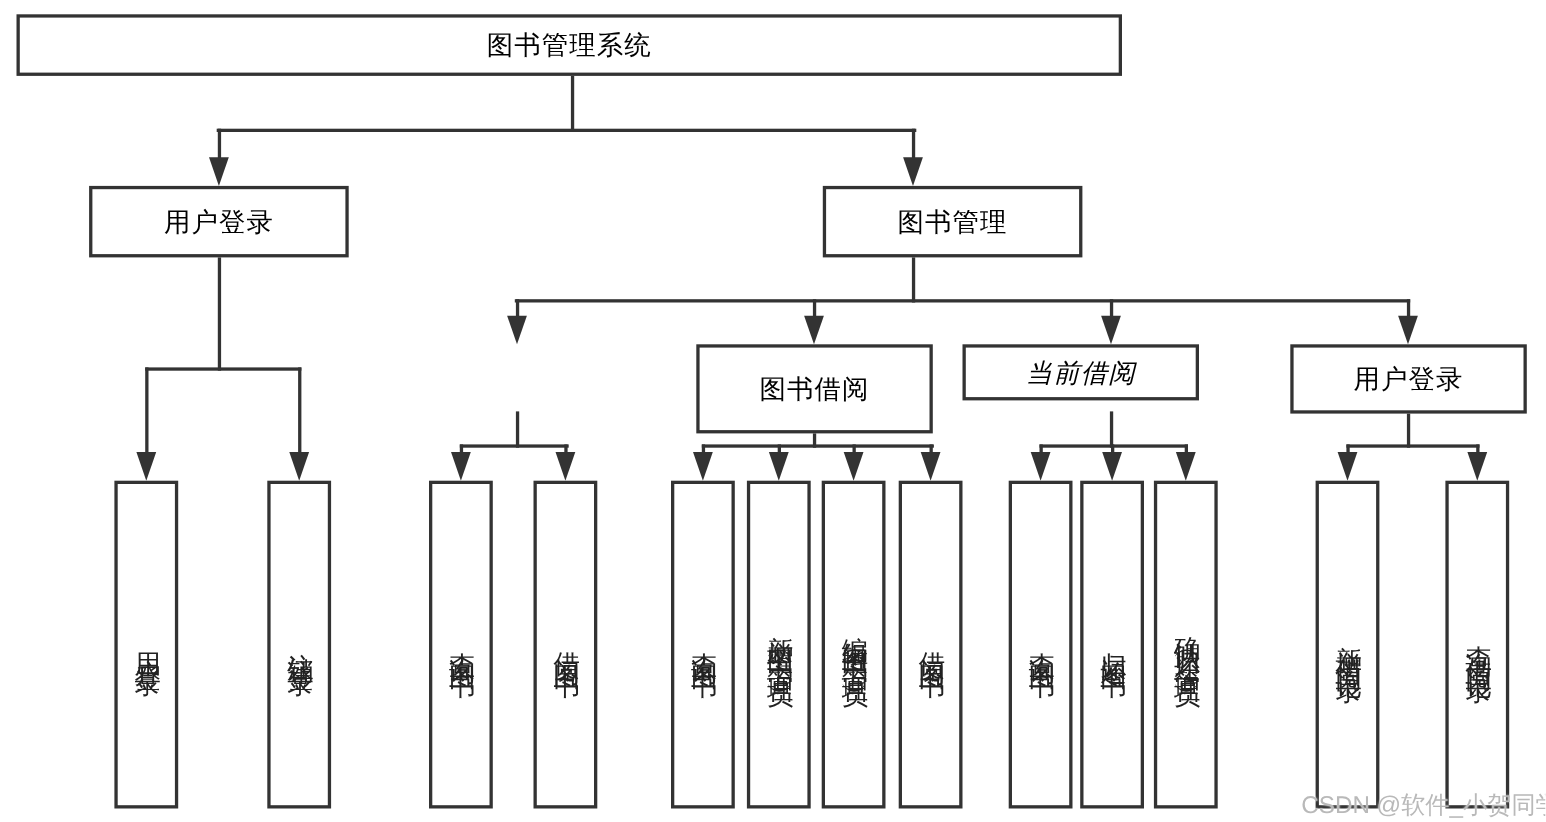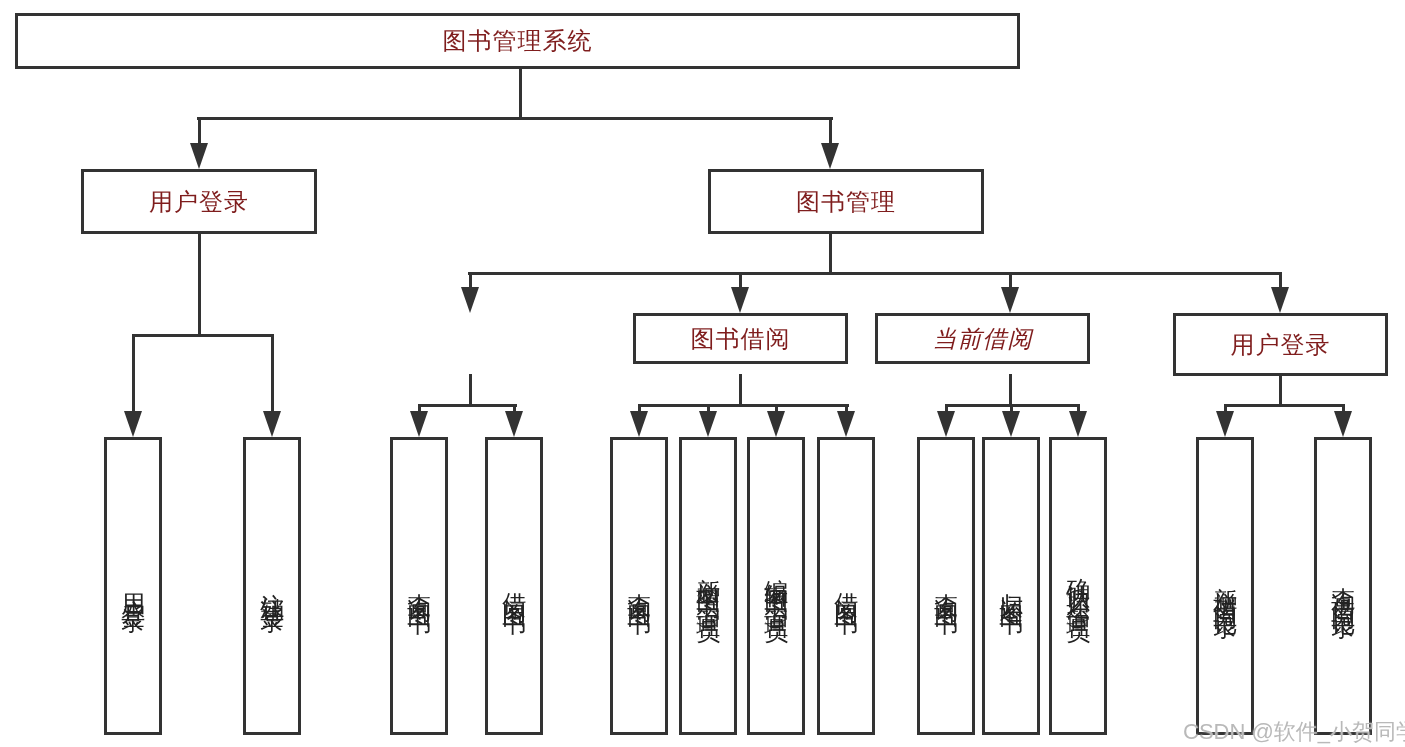--- a/index.html
+++ b/index.html
@@ -6,21 +6,21 @@
   .canvas{
     position:relative;width:1405px;height:747px;background:#ffffff;
     font-family:"Liberation Sans","DejaVu Sans",sans-serif;
     overflow:hidden;
   }
   
   .hbox{
     position:absolute;box-sizing:border-box;
     border:3px solid #333333;background:#ffffff;
     display:flex;align-items:center;justify-content:center;
-    font-size:24px;color:#7f1d1d;letter-spacing:1px;
+    font-size:24px;color:#000000;letter-spacing:1px;
     z-index:2;
   }
   
   .vbox{
     position:absolute;box-sizing:border-box;
     border:3px solid #333333;background:#ffffff;
     display:flex;align-items:center;justify-content:center;
     writing-mode:vertical-rl;text-orientation:mixed;
     font-size:24px;color:#222222;letter-spacing:6px;line-height:1.1;
     z-index:2;
@@ -102,25 +102,25 @@
   <div class="vline" style="left:1342px;top:404px;height:14px;"></div>
   <div class="ahead" style="left:1334px;top:411px;"></div>
 
   <div class="hbox" style="left:15px;top:13px;width:1005px;height:56px;">
     <span>图书管理系统</span>
   </div>
 
   <div class="hbox" style="left:81px;top:169px;width:236px;height:65px;">
     <span>用户登录</span>
   </div>
-  <div class="hbox" style="left:708px;top:169px;width:276px;height:65px;">
+  <div class="hbox" style="left:748px;top:169px;width:236px;height:65px;">
     <span>图书管理</span>
   </div>
 
-  <div class="hbox" style="left:633px;top:313px;width:215px;height:51px;">
+  <div class="hbox" style="left:633px;top:313px;width:215px;height:81px;">
     <span>图书借阅</span>
   </div>
   <div class="hbox" style="left:875px;top:313px;width:215px;height:51px;font-style:italic;">
     <span>当前借阅</span>
   </div>
   <div class="hbox" style="left:1173px;top:313px;width:215px;height:63px;">
     <span>用户登录</span>
   </div>
 
   <div class="vbox" style="left:104px;top:437px;width:58px;height:298px;">

